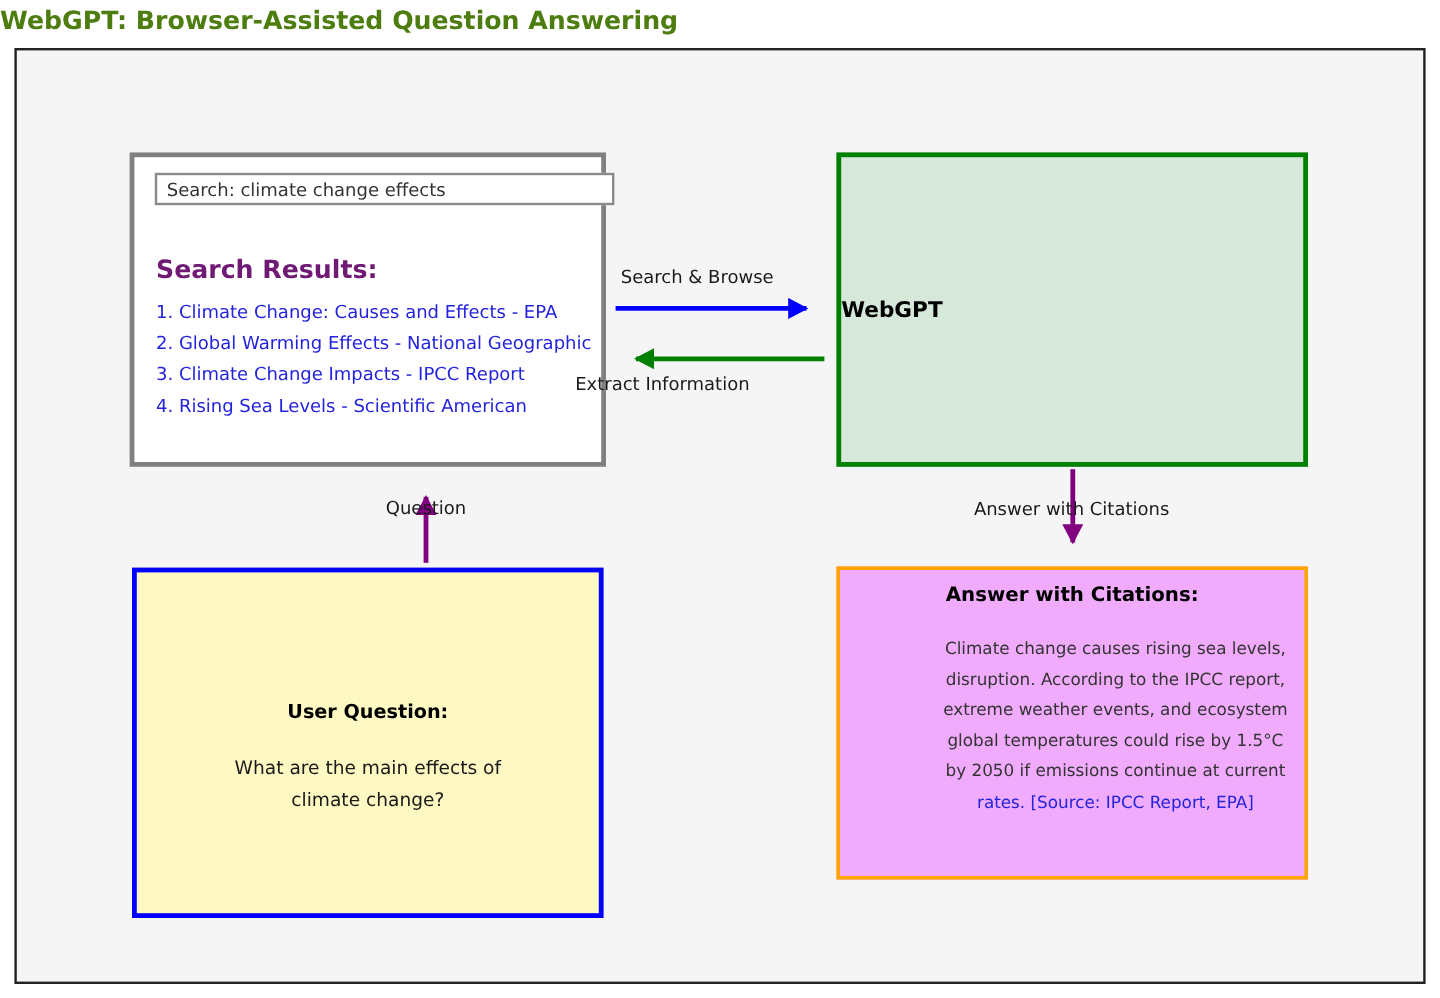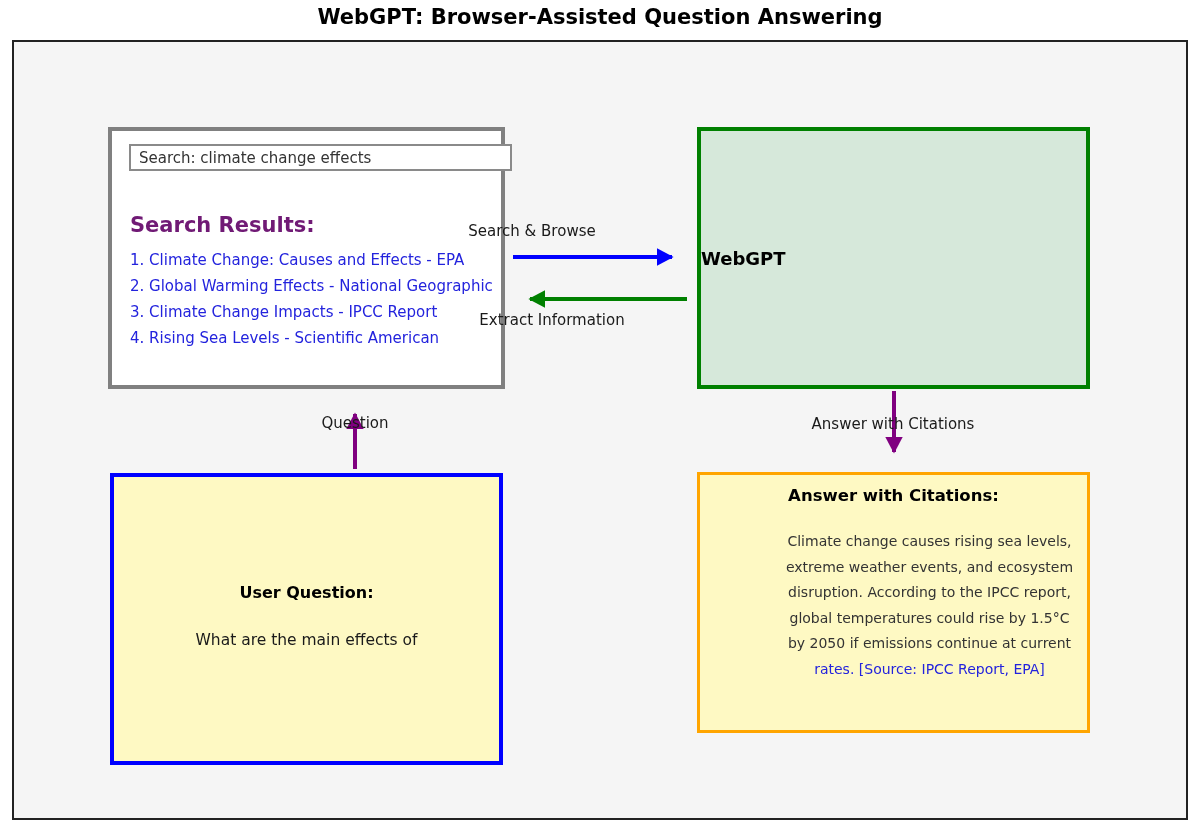--- a/index.html
+++ b/index.html
@@ -5,22 +5,22 @@
   html,body{margin:0;padding:0;}
   body{
     width:1200px;height:832px;position:relative;overflow:hidden;
     background:#ffffff;
     font-family:"DejaVu Sans","Liberation Sans",sans-serif;
     color:#1a1a1a;
   }
   .abs{position:absolute;box-sizing:border-box;}
 
   .page-title{
-    top:5px;left:0;width:1200px;text-align:center;
-    font-size:21px;font-weight:bold;color:#000000;
+    top:5px;left:0;width:1200px;text-align:left;
+    font-size:21px;font-weight:bold;color:#4d7c0f;
   }
 
   .frame{
     left:12px;top:40px;width:1176px;height:780px;
     background:#f5f5f5;border:2px solid #222222;
   }
 
   
   .browser-box{
     left:108px;top:127px;width:397px;height:262px;
@@ -54,39 +54,39 @@
     font-size:16px;font-weight:bold;color:#000;
   }
   .question-body{
     position:absolute;top:150px;left:0;width:100%;text-align:center;
     font-size:15.5px;line-height:27px;color:#1a1a1a;
   }
 
   
   .answer-box{
     left:697px;top:472px;width:393px;height:261px;
-    background:#fef9c3;border:3px solid #ffa500;
+    background:#f0abfc;border:3px solid #ffa500;
   }
   .answer-heading{
     position:absolute;top:11px;left:0;width:100%;text-align:center;
     font-size:16.5px;font-weight:bold;color:#000;
   }
   .answer-body{
     position:absolute;top:54px;left:0;width:100%;text-align:center;
     font-size:14px;line-height:25.5px;color:#333333;margin-left:36px;
   }
   .citation-line{color:#2323dd;}
 
   
   .arrows-overlay{position:absolute;left:0;top:0;width:1200px;height:832px;pointer-events:none;z-index:5;}
   .arrow-label{
     position:absolute;z-index:6;font-size:15px;color:#1a1a1a;
     transform:translateX(-50%);white-space:nowrap;
   }
-  .lbl-search-browse{left:532px;top:222px;}
+  .lbl-search-browse{left:581px;top:222px;}
   .lbl-extract-info{left:552px;top:311px;}
   .lbl-question{left:355px;top:414px;}
   .lbl-answer{left:893px;top:415px;}
 </style>
 </head>
 <body>
 
 <div class="abs page-title">WebGPT: Browser-Assisted Question Answering</div>
 
 <div class="abs frame"></div>
@@ -103,29 +103,30 @@
 </div>
 
 <div class="abs webgpt-box">
   <div class="webgpt-label">WebGPT</div>
 </div>
 
 <div class="abs question-box">
   <div class="question-heading">User Question:</div>
   <div class="question-body">
     <div>What are the main effects of</div>
+    <div>climate change?</div>
   </div>
 </div>
 
 <div class="abs answer-box">
   <div class="answer-heading">Answer with Citations:</div>
   <div class="answer-body">
     <div>Climate change causes rising sea levels,</div>
+    <div>disruption. According to the IPCC report,</div>
     <div>extreme weather events, and ecosystem</div>
-    <div>disruption. According to the IPCC report,</div>
     <div>global temperatures could rise by 1.5°C</div>
     <div>by 2050 if emissions continue at current</div>
     <div class="citation-line">rates. [Source: IPCC Report, EPA]</div>
   </div>
 </div>
 
 <svg class="arrows-overlay" viewBox="0 0 1200 832" xmlns="http://www.w3.org/2000/svg">
   <defs>
     <marker id="ah-blue" markerWidth="5" markerHeight="4.4" refX="3.8" refY="2.2" orient="auto">
       <path d="M0,0 L4.2,2.2 L0,4.4 z" fill="#0000ff"></path>

